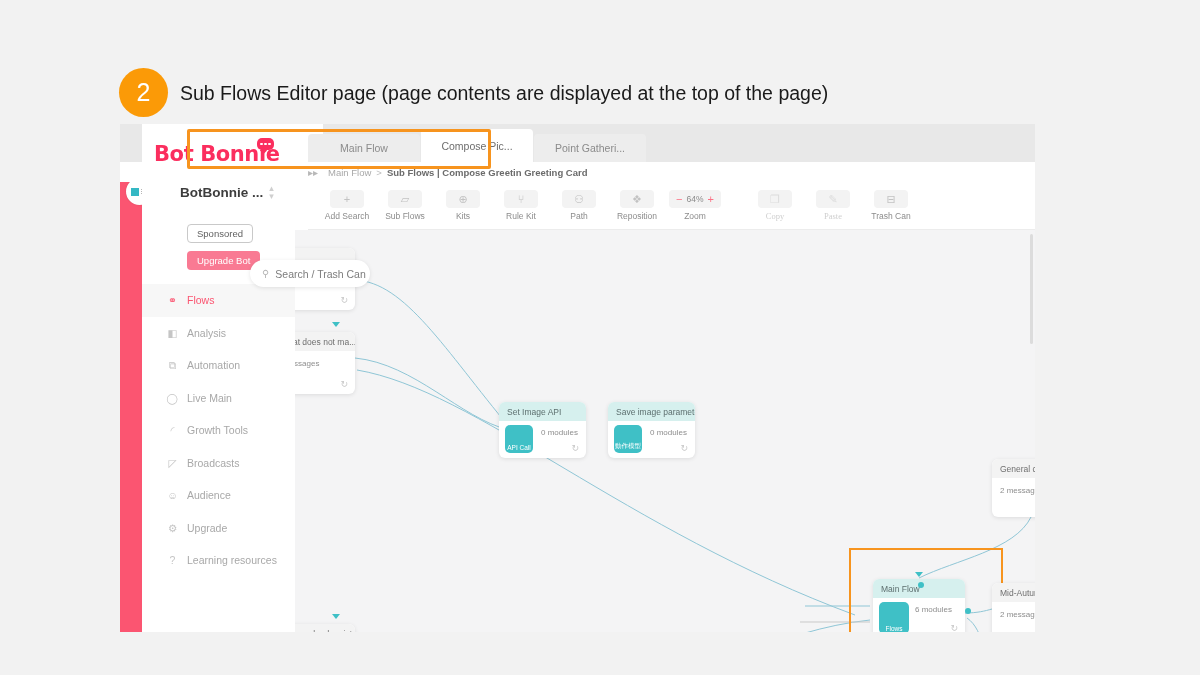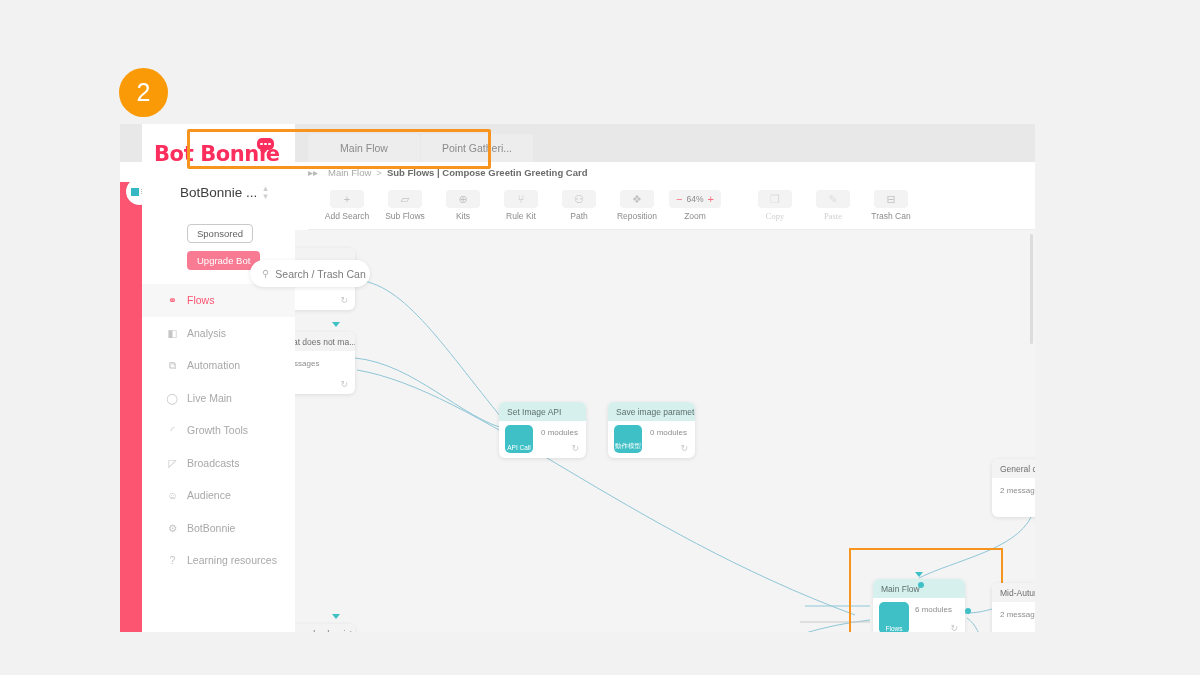--- a/index.html
+++ b/index.html
@@ -72,38 +72,38 @@
   #rail{position:absolute;left:0px;top:38px;width:22px;height:470px;background:#FB5571;border-radius:12px 0 0 0;}
   #rail-avatar{
     position:absolute;left:6px;top:54px;width:27px;height:27px;border-radius:50%;background:#fff;
     display:flex;align-items:center;justify-content:center;box-shadow:0 0 2px rgba(0,0,0,.12);
   }
   #rail-avatar .a-sq{width:8px;height:8px;background:#35b8c4;display:block;}
   #rail-avatar .a-lines{display:flex;flex-direction:column;gap:1px;margin-left:2px;}
   #rail-avatar .a-lines i{display:block;width:7px;height:1px;background:#b6b6b6;}
 
   
-  #sidebar{position:absolute;left:22px;top:0px;width:153px;height:508px;background:#ffffff;}
+  #sidebar{position:absolute;left:22px;top:0px;width:153px;height:508px;background:#ffffff;padding-left:28px;}
   #logo{position:absolute;left:8px;top:14px;width:140px;height:34px;}
   #logo-text{
     font-size:21px;font-weight:bold;color:#FB2E5E;letter-spacing:-0.4px;font-family:"DejaVu Sans",sans-serif;
     position:absolute;left:4px;top:4px;
   }
   #logo-bubble{
     position:absolute;left:107px;top:0px;width:17px;height:12px;background:#FB2E5E;border-radius:5px;
   }
   #logo-bubble:after{
     content:"";position:absolute;left:4px;bottom:-3px;width:5px;height:5px;background:#FB2E5E;
     transform:rotate(45deg);
   }
   #logo-bubble .dots{position:absolute;left:3px;top:4.5px;display:flex;gap:1.5px;}
   #logo-bubble .dots i{width:2.5px;height:2.5px;background:#fff;border-radius:50%;display:block;}
 
   #bot-name-row{position:absolute;left:38px;top:60px;width:112px;display:flex;align-items:center;}
-  #bot-name{font-size:13.5px;font-weight:normal;color:#3d3d3d;white-space:nowrap;}
+  #bot-name{font-size:13.5px;font-weight:bold;color:#3d3d3d;white-space:nowrap;}
   #bot-switcher{margin-left:6px;color:#cfcfcf;font-size:9px;line-height:8px;display:flex;flex-direction:column;}
 
   #sponsored-chip{
     position:absolute;left:45px;top:100px;padding:3px 9px;border:1px solid #c9c9c9;border-radius:4px;
     font-size:9.5px;color:#5f5f5f;background:#fff;
   }
   #upgrade-btn{
     position:absolute;left:45px;top:127px;padding:4px 10px;border-radius:4px;background:#F97A93;
     font-size:9.5px;color:#ffffff;
   }
@@ -156,20 +156,21 @@
   }
   svg.edges{position:absolute;left:0;top:0;width:740px;height:402px;overflow:visible;}
   svg.edges path{fill:none;stroke:#8fc6d6;stroke-width:1;}
   svg.edges path.grey{stroke:#c9c9c9;}
 </style>
 </head>
 <body>
 
 <div id="slide-header">
   <div id="step-badge">2</div>
+  <div id="header-title">Sub Flows Editor page (page contents are displayed at the top of the page)</div>
 </div>
 
 <div id="app-window">
 
   <div id="tabbar-strip"></div>
 
   <div id="rail"></div>
   <div id="rail-avatar">
     <span class="a-sq"></span>
     <span class="a-lines">
@@ -223,32 +224,35 @@
         <div class="nav-item">
           <span class="nicon">◸</span>
           <span>Broadcasts</span>
         </div>
         <div class="nav-item">
           <span class="nicon">☺</span>
           <span>Audience</span>
         </div>
         <div class="nav-item">
           <span class="nicon">⚙</span>
-          <span>BotBonnie</span>
+          <span>Upgrade</span>
         </div>
         <div class="nav-item">
           <span class="nicon">?</span>
           <span>Learning resources</span>
         </div>
       </div>
   </div>
 
   <div id="tabbar">
       <div class="tab">
         <span>Main Flow</span>
+      </div>
+      <div class="tab active">
+        <span>Compose Pic...</span>
       </div>
       <div class="tab">
         <span>Point Gatheri...</span>
       </div>
     </div>
 
   <div id="breadcrumb-row">
     <span id="crumb-toggle">▸▸</span>
     <span id="crumb-root">Main Flow</span>
     <span id="crumb-sep">&gt;</span>

